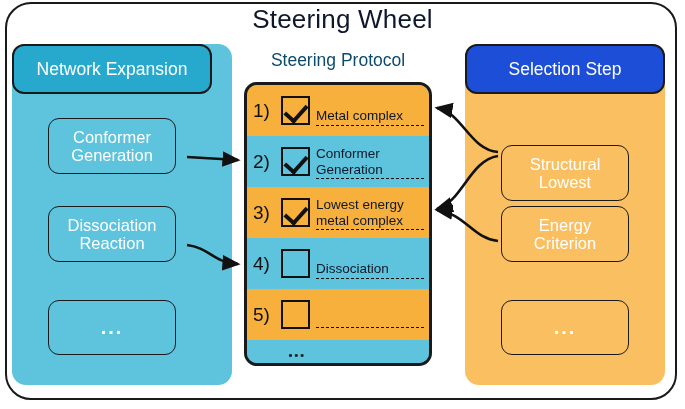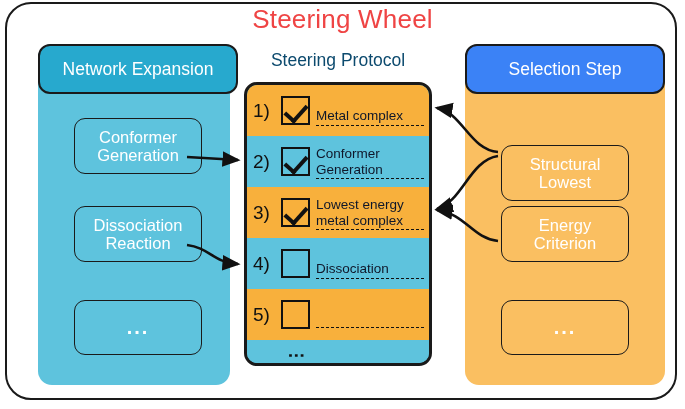--- a/index.html
+++ b/index.html
@@ -29,56 +29,56 @@
     box-sizing: border-box;
   }
 
   .main-title {
     position: absolute;
     left: 0;
     top: 4px;
     width: 685px;
     text-align: center;
     font-size: 26px;
-    color: #ef4444;
+    color: #0f172a;
     letter-spacing: 0.2px;
     white-space: nowrap;
   }
 
   
   .col-panel {
     position: absolute;
     border-radius: 14px;
     box-sizing: border-box;
   }
   .col-panel.blue  { background: #5ec3dd; }
   .col-panel.orange{ background: #fabf61; }
 
-  #panel-left  { left: 38px;  top: 44px; width: 192px; height: 341px; }
+  #panel-left  { left: 12px;  top: 44px; width: 220px; height: 341px; }
   #panel-right { left: 465px; top: 44px; width: 200px; height: 341px; }
 
   
   .col-header {
     position: absolute;
     left: 0px;
     top: 0px;
     width: 200px;
     height: 50px;
     border: 2.5px solid #1a1a1a;
     border-radius: 12px;
     box-sizing: border-box;
     display: flex;
     align-items: center;
     justify-content: center;
     color: #ffffff;
     font-size: 17.5px;
     white-space: nowrap;
   }
   .col-header.blue   { background: #27a9ce; }
-  .col-header.orange { background: #3b82f6; }
+  .col-header.orange { background: #1d4ed8; }
 
   
   .node-box {
     position: absolute;
     border: 1.6px solid #1a1a1a;
     border-radius: 11px;
     box-sizing: border-box;
     display: flex;
     flex-direction: column;
     align-items: center;

